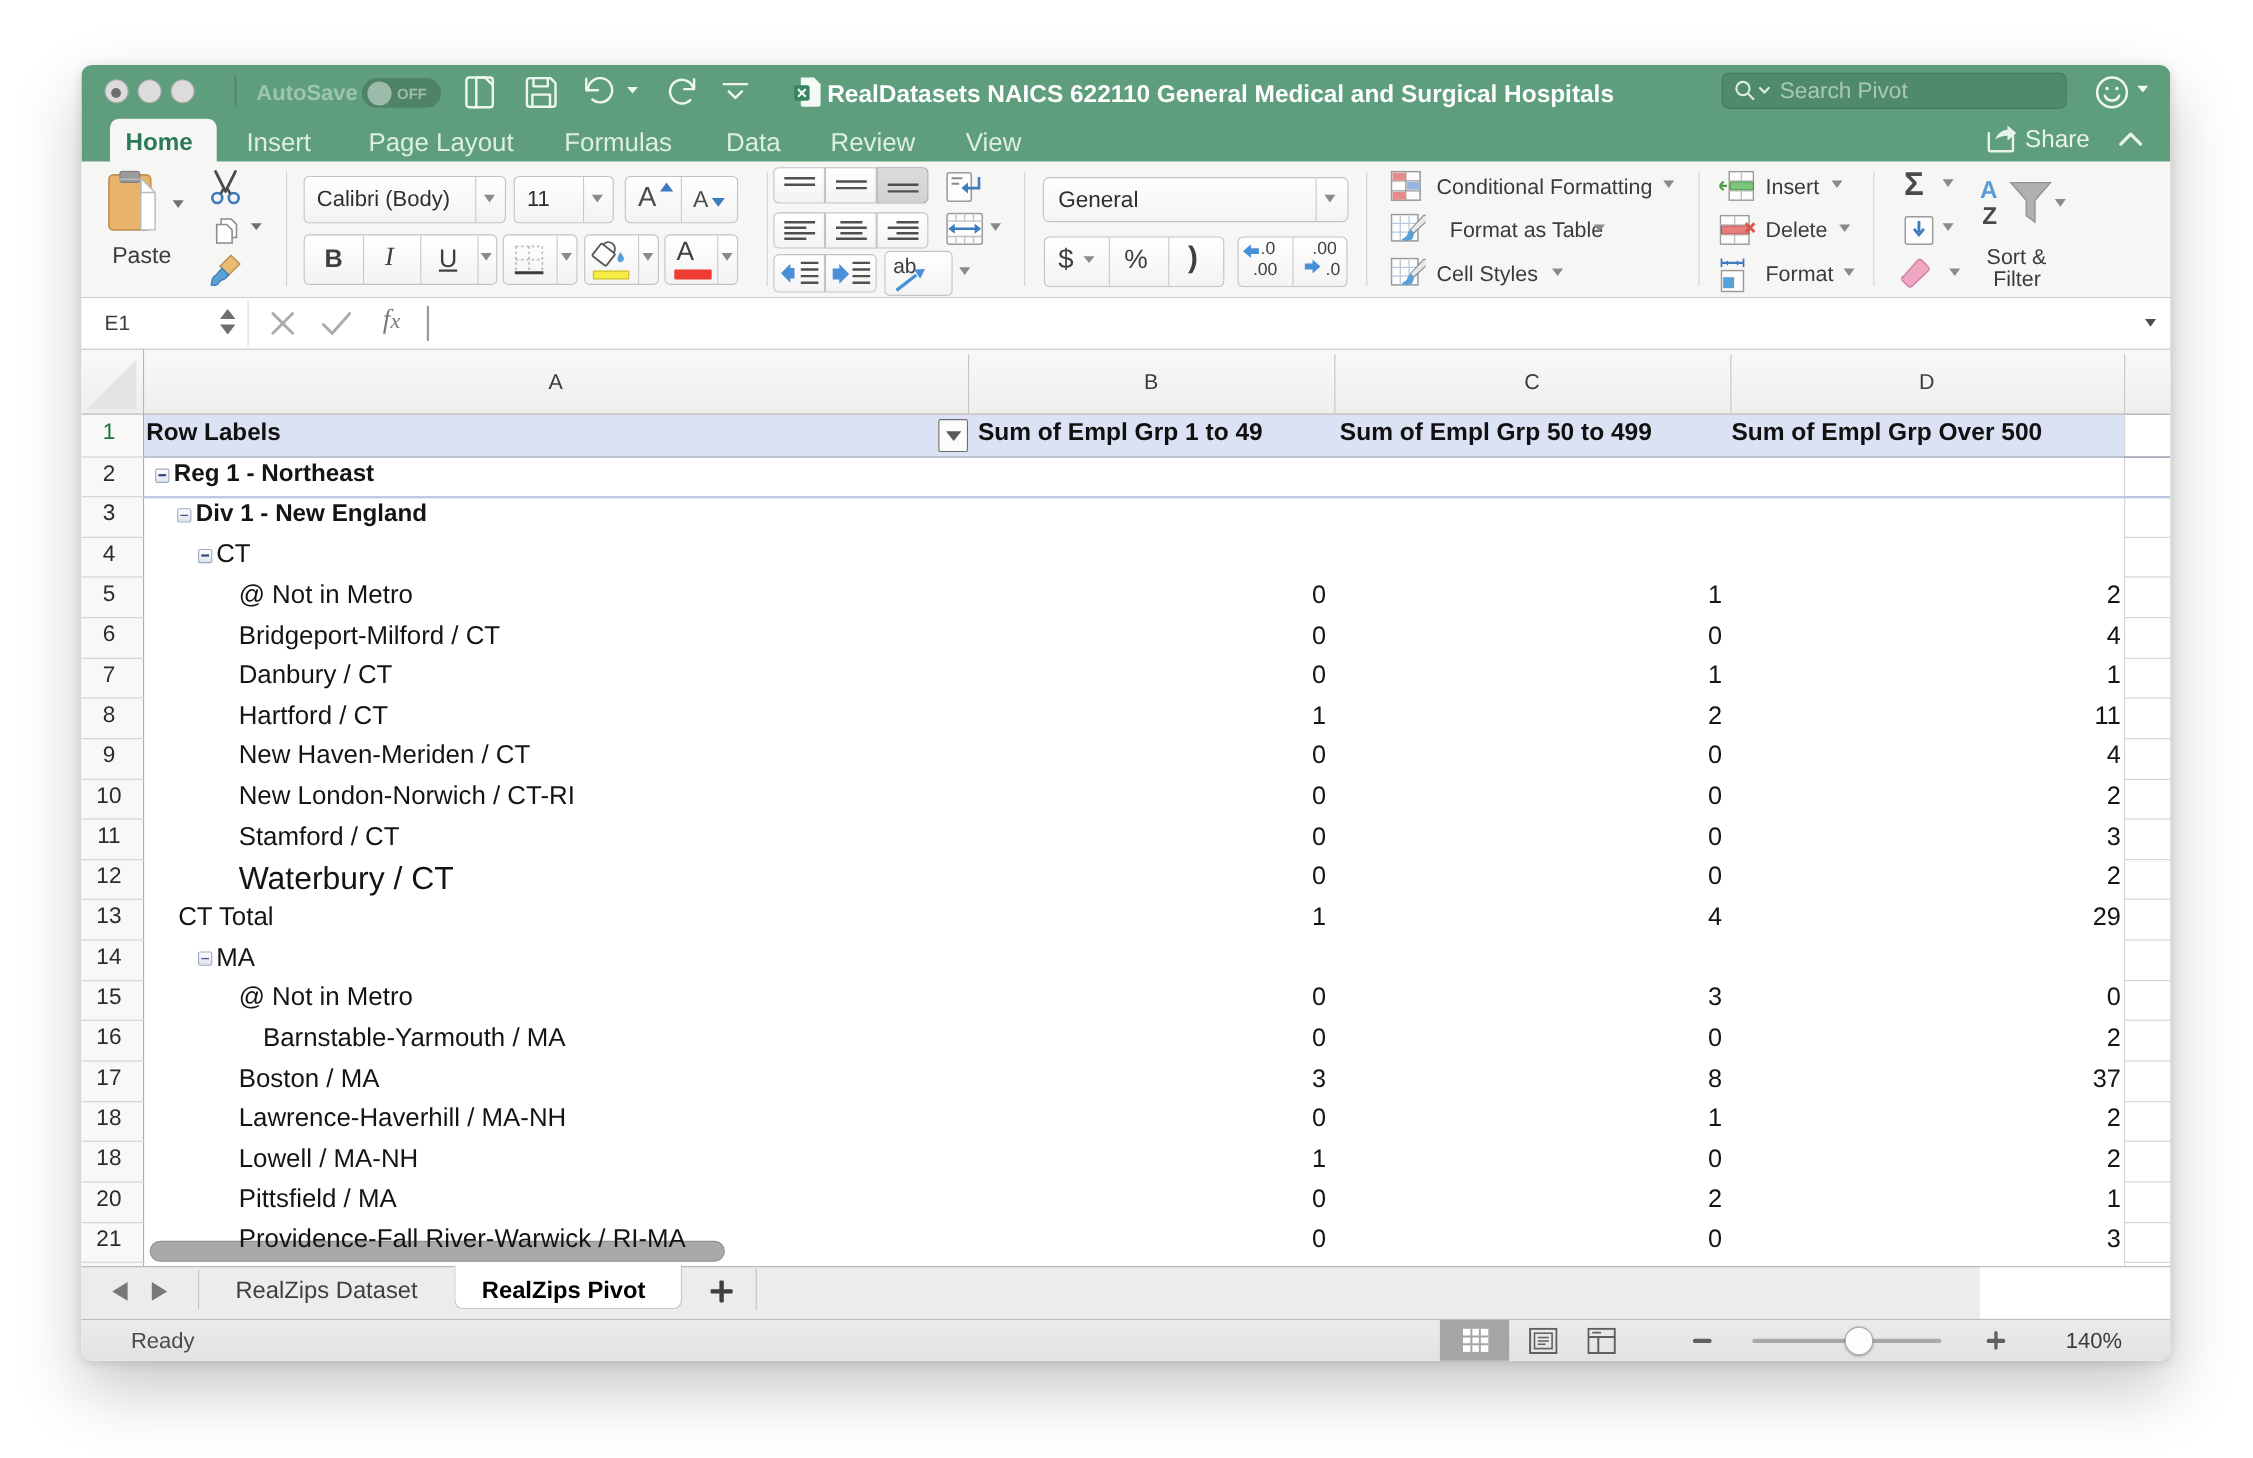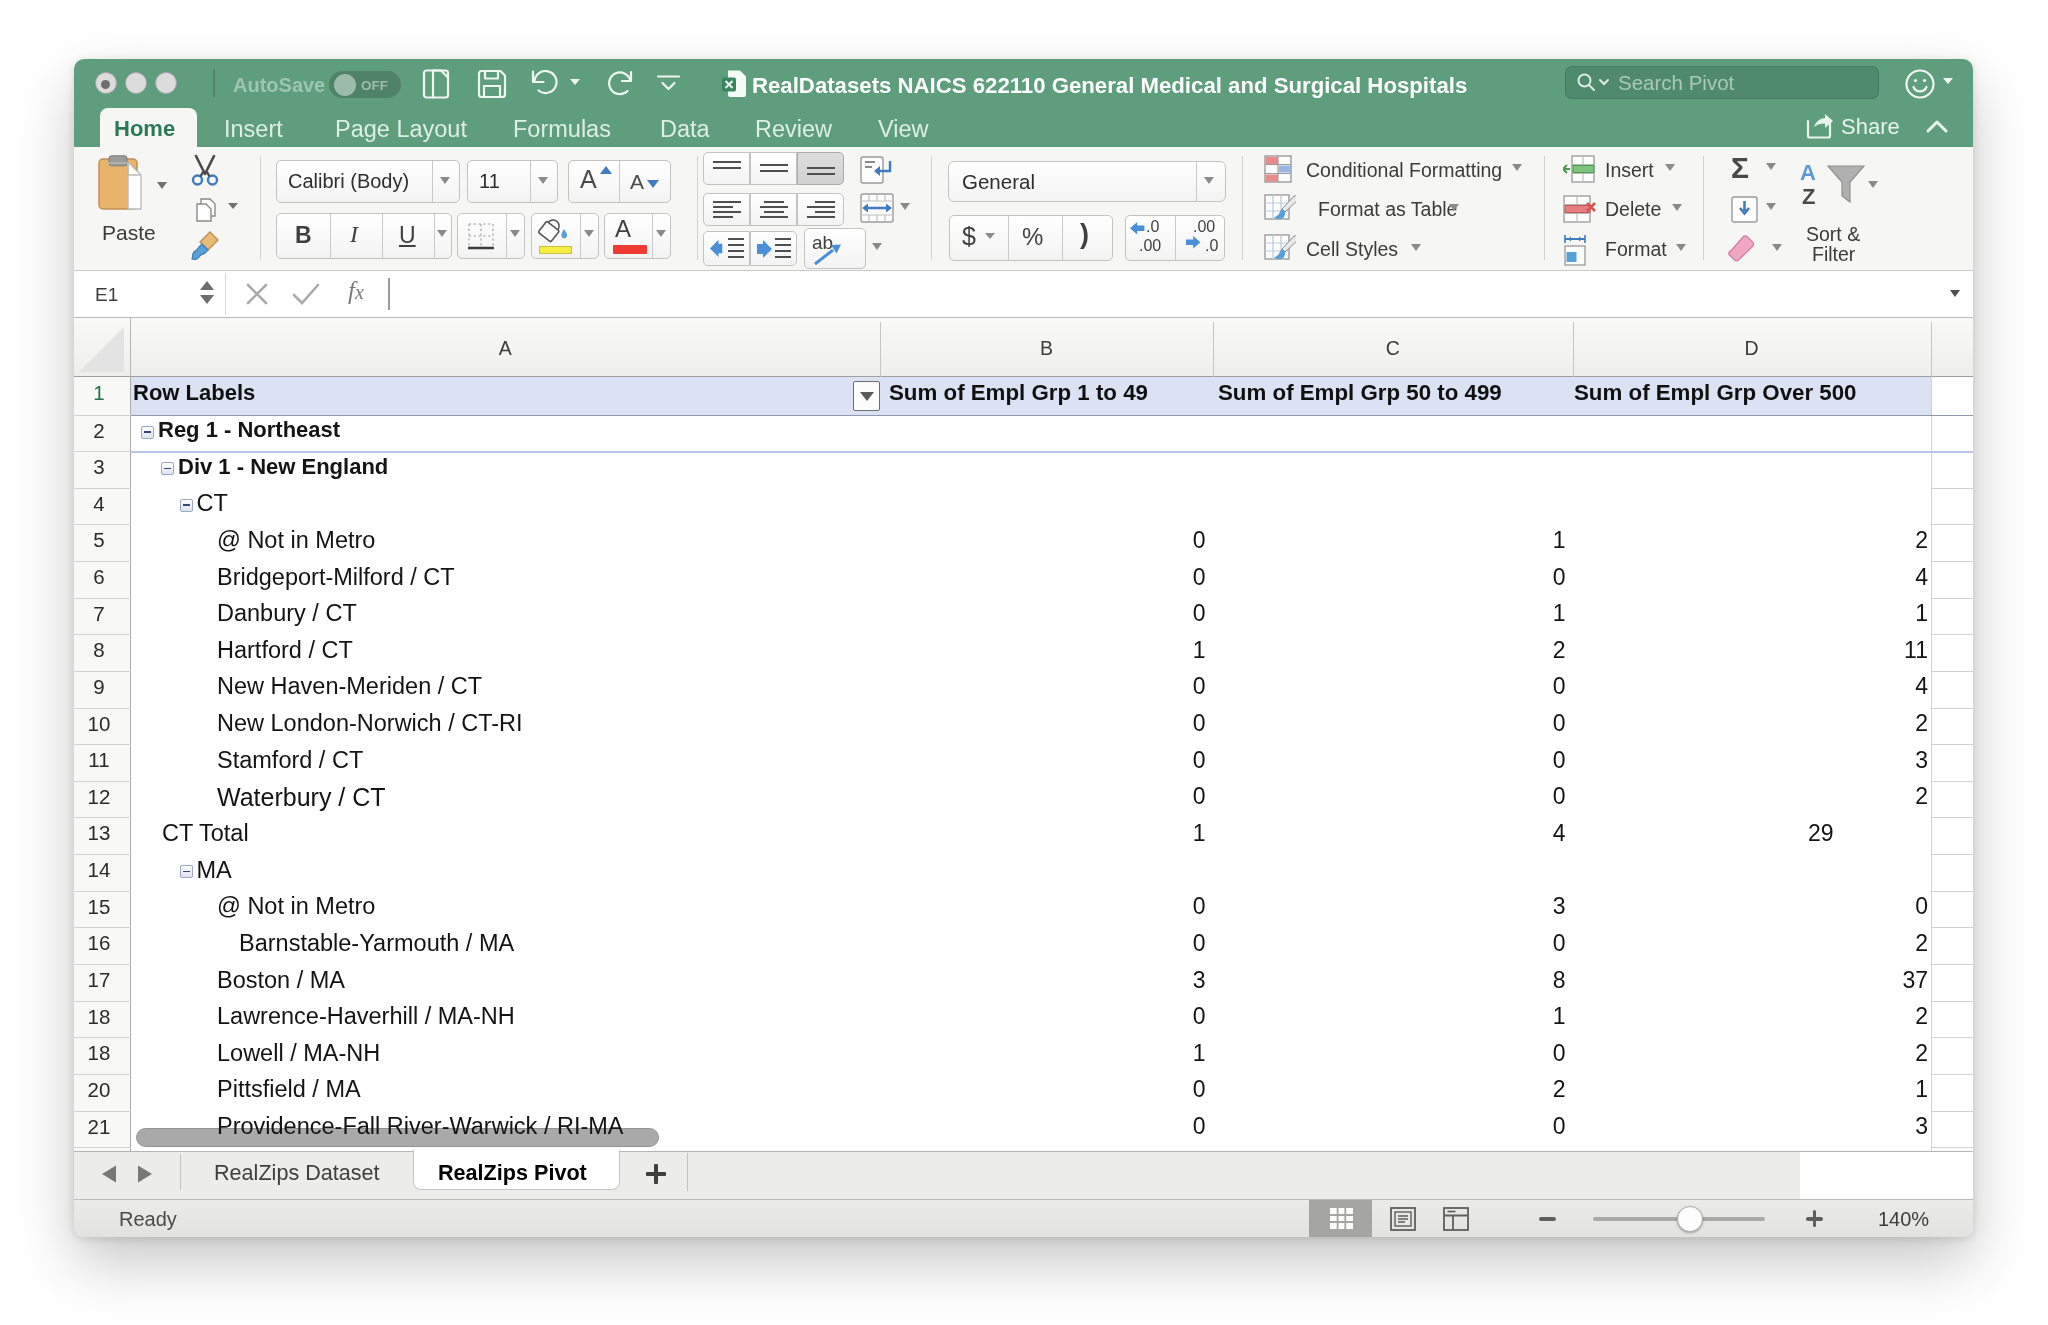--- a/index.html
+++ b/index.html
@@ -441,28 +441,28 @@
 <div class="abs" style="left:1372.0px;top:355.9px;width:120px;text-align:right;font-size:23px;color:#141414;">0</div>
 <div class="abs" style="left:1734.5px;top:355.9px;width:120px;text-align:right;font-size:23px;color:#141414;">4</div>
 <div class="abs" style="left:143.5px;top:392.5px;font-size:23.5px;font-weight:400;color:#141414;white-space:nowrap;z-index:5;">New London-Norwich / CT-RI</div>
 <div class="abs" style="left:1012.0px;top:392.5px;width:120px;text-align:right;font-size:23px;color:#141414;">0</div>
 <div class="abs" style="left:1372.0px;top:392.5px;width:120px;text-align:right;font-size:23px;color:#141414;">0</div>
 <div class="abs" style="left:1734.5px;top:392.5px;width:120px;text-align:right;font-size:23px;color:#141414;">2</div>
 <div class="abs" style="left:143.5px;top:429.2px;font-size:23.5px;font-weight:400;color:#141414;white-space:nowrap;z-index:5;">Stamford / CT</div>
 <div class="abs" style="left:1012.0px;top:429.2px;width:120px;text-align:right;font-size:23px;color:#141414;">0</div>
 <div class="abs" style="left:1372.0px;top:429.2px;width:120px;text-align:right;font-size:23px;color:#141414;">0</div>
 <div class="abs" style="left:1734.5px;top:429.2px;width:120px;text-align:right;font-size:23px;color:#141414;">3</div>
-<div class="abs" style="left:143.5px;top:465.8px;font-size:25px;font-weight:400;color:#141414;white-space:nowrap;z-index:5;">Waterbury / CT</div>
+<div class="abs" style="left:143.5px;top:465.8px;font-size:29px;font-weight:400;color:#141414;white-space:nowrap;z-index:5;">Waterbury / CT</div>
 <div class="abs" style="left:1012.0px;top:465.8px;width:120px;text-align:right;font-size:23px;color:#141414;">0</div>
 <div class="abs" style="left:1372.0px;top:465.8px;width:120px;text-align:right;font-size:23px;color:#141414;">0</div>
 <div class="abs" style="left:1734.5px;top:465.8px;width:120px;text-align:right;font-size:23px;color:#141414;">2</div>
 <div class="abs" style="left:88.5px;top:502.4px;font-size:23.5px;font-weight:400;color:#141414;white-space:nowrap;z-index:5;">CT Total</div>
 <div class="abs" style="left:1012.0px;top:502.4px;width:120px;text-align:right;font-size:23px;color:#141414;">1</div>
 <div class="abs" style="left:1372.0px;top:502.4px;width:120px;text-align:right;font-size:23px;color:#141414;">4</div>
-<div class="abs" style="left:1734.5px;top:502.4px;width:120px;text-align:left;font-size:23px;color:#141414;">29</div>
+<div class="abs" style="left:1734.5px;top:502.4px;width:120px;text-align:right;font-size:23px;color:#141414;">29</div>
 <div class="abs" style="left:106.5px;top:547.6px;width:13px;height:13px;background:linear-gradient(#fefefe,#dde3ee);border:1px solid #9aa8c4;border-radius:2px;"></div>
 <div class="abs" style="left:109.5px;top:553.1px;width:7px;height:1.8px;background:#30497a;"></div>
 <div class="abs" style="left:123.0px;top:539.1px;font-size:23.5px;font-weight:400;color:#141414;white-space:nowrap;z-index:5;">MA</div>
 <div class="abs" style="left:143.5px;top:575.7px;font-size:23.5px;font-weight:400;color:#141414;white-space:nowrap;z-index:5;">@ Not in Metro</div>
 <div class="abs" style="left:1012.0px;top:575.7px;width:120px;text-align:right;font-size:23px;color:#141414;">0</div>
 <div class="abs" style="left:1372.0px;top:575.7px;width:120px;text-align:right;font-size:23px;color:#141414;">3</div>
 <div class="abs" style="left:1734.5px;top:575.7px;width:120px;text-align:right;font-size:23px;color:#141414;">0</div>
 <div class="abs" style="left:143.5px;top:612.3px;font-size:23.5px;font-weight:400;color:#141414;white-space:nowrap;z-index:5;margin-left:22px;">Barnstable-Yarmouth / MA</div>
 <div class="abs" style="left:1012.0px;top:612.3px;width:120px;text-align:right;font-size:23px;color:#141414;">0</div>
 <div class="abs" style="left:1372.0px;top:612.3px;width:120px;text-align:right;font-size:23px;color:#141414;">0</div>

